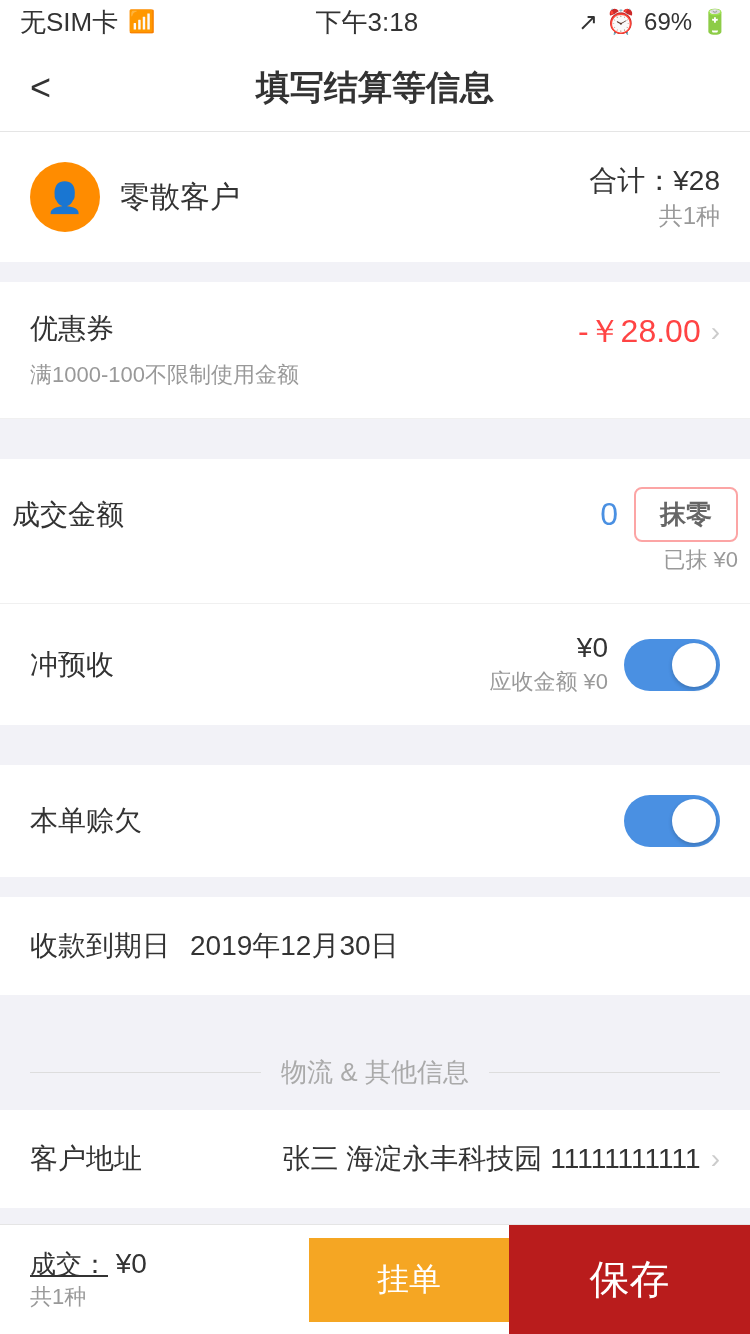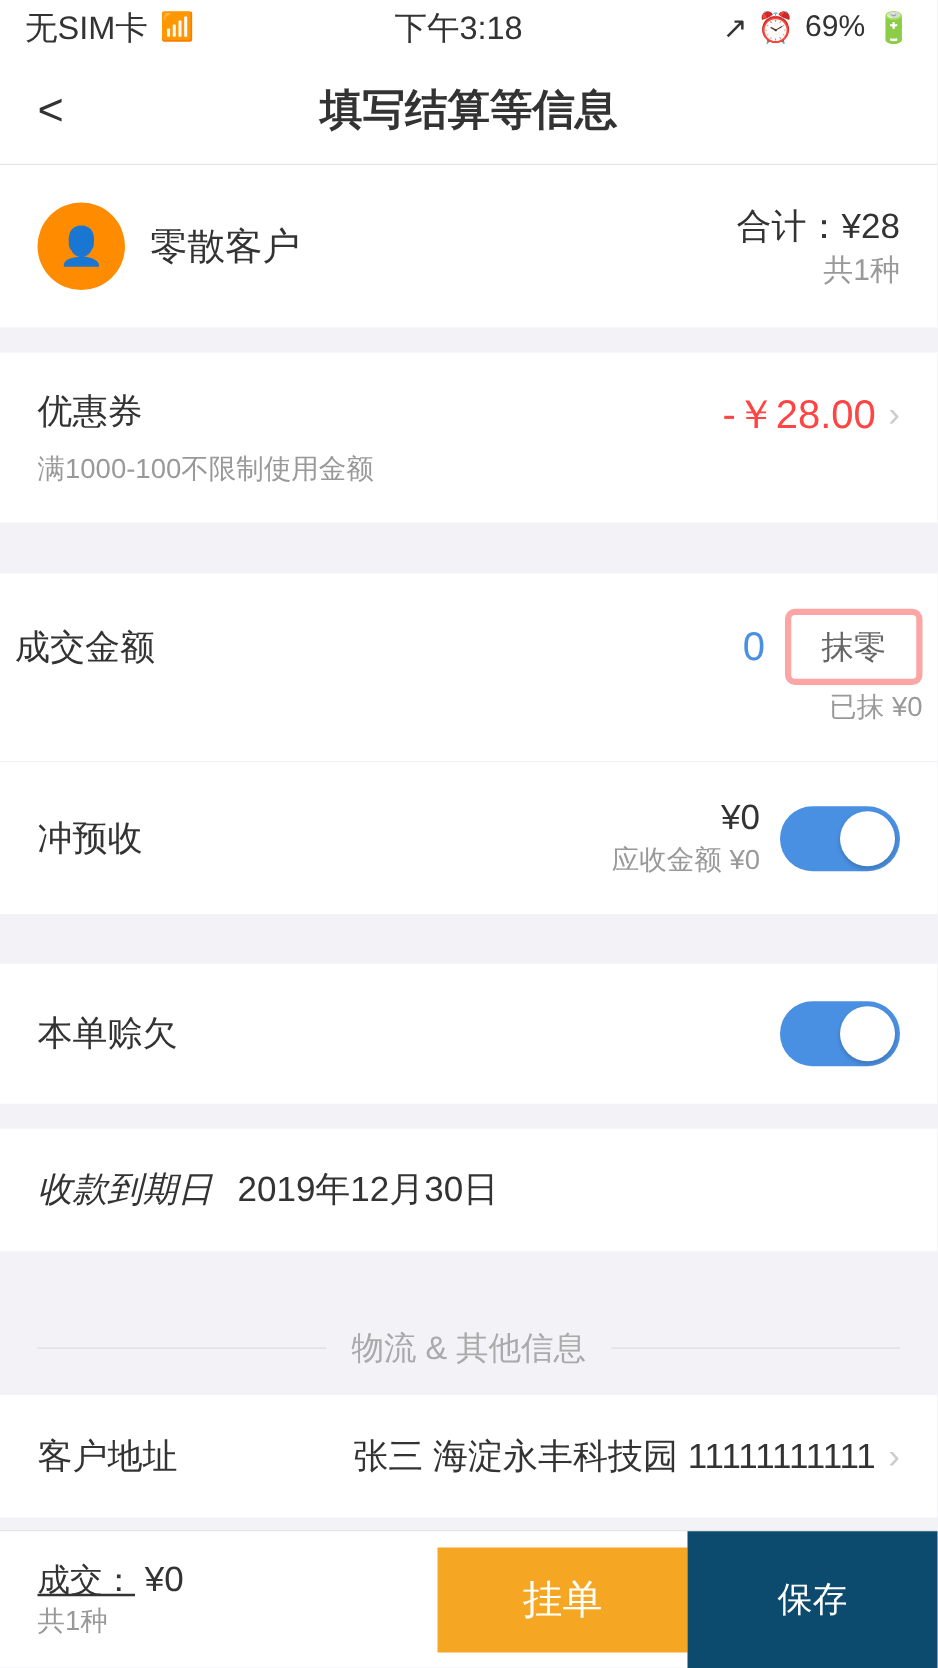--- a/index.html
+++ b/index.html
@@ -142,27 +142,28 @@
     .deal-label { font-size: 28px; color: #333; }
     .deal-right { display: flex; align-items: center; gap: 16px; }
     .deal-value {
       font-size: 32px;
       color: #4a90e2;
       font-weight: 500;
       min-width: 40px;
       text-align: right;
     }
     .round-btn {
-      border: 5px solid #fca5a5;
+      border: 2px solid #fca5a5;
       border-radius: 8px;
       padding: 8px 24px;
       font-size: 26px;
       color: #666;
       background: #fff;
       cursor: pointer;
+      font-weight: bold;
     }
     .deal-sub {
       font-size: 22px;
       color: #999;
       margin-top: 6px;
       text-align: right;
       margin-left: 40px;
     }
 
     
@@ -223,21 +224,21 @@
     .due-date-section {
       background: #fff;
       padding: 30px 30px;
       margin-bottom: 0;
     }
     .due-date-row {
       display: flex;
       align-items: center;
       gap: 20px;
     }
-    .due-date-label { font-size: 28px; color: #333; font-style: italic; }
+    .due-date-label { font-size: 28px; color: #333; }
     .due-date-value { font-size: 28px; color: #333; }
 
     
     .logistics-divider {
       background: #f2f2f7;
       padding: 20px 30px;
       display: flex;
       align-items: center;
       justify-content: center;
       gap: 20px;
@@ -291,27 +292,27 @@
       background: #f5a623;
       display: flex;
       align-items: center;
       justify-content: center;
       font-size: 32px;
       color: #fff;
       font-weight: 500;
       cursor: pointer;
     }
     .btn-save {
-      width: 200px;
+      width: 241px;
       height: 110px;
-      background: #0c4a6e;
+      background: #b91c1c;
       display: flex;
       align-items: center;
       justify-content: center;
-      font-size: 28px;
+      font-size: 40px;
       color: #fff;
       font-weight: 500;
       cursor: pointer;
     }
   </style>
 </head>
 <body>
 
 <div class="status-bar">
   <div class="status-left">

